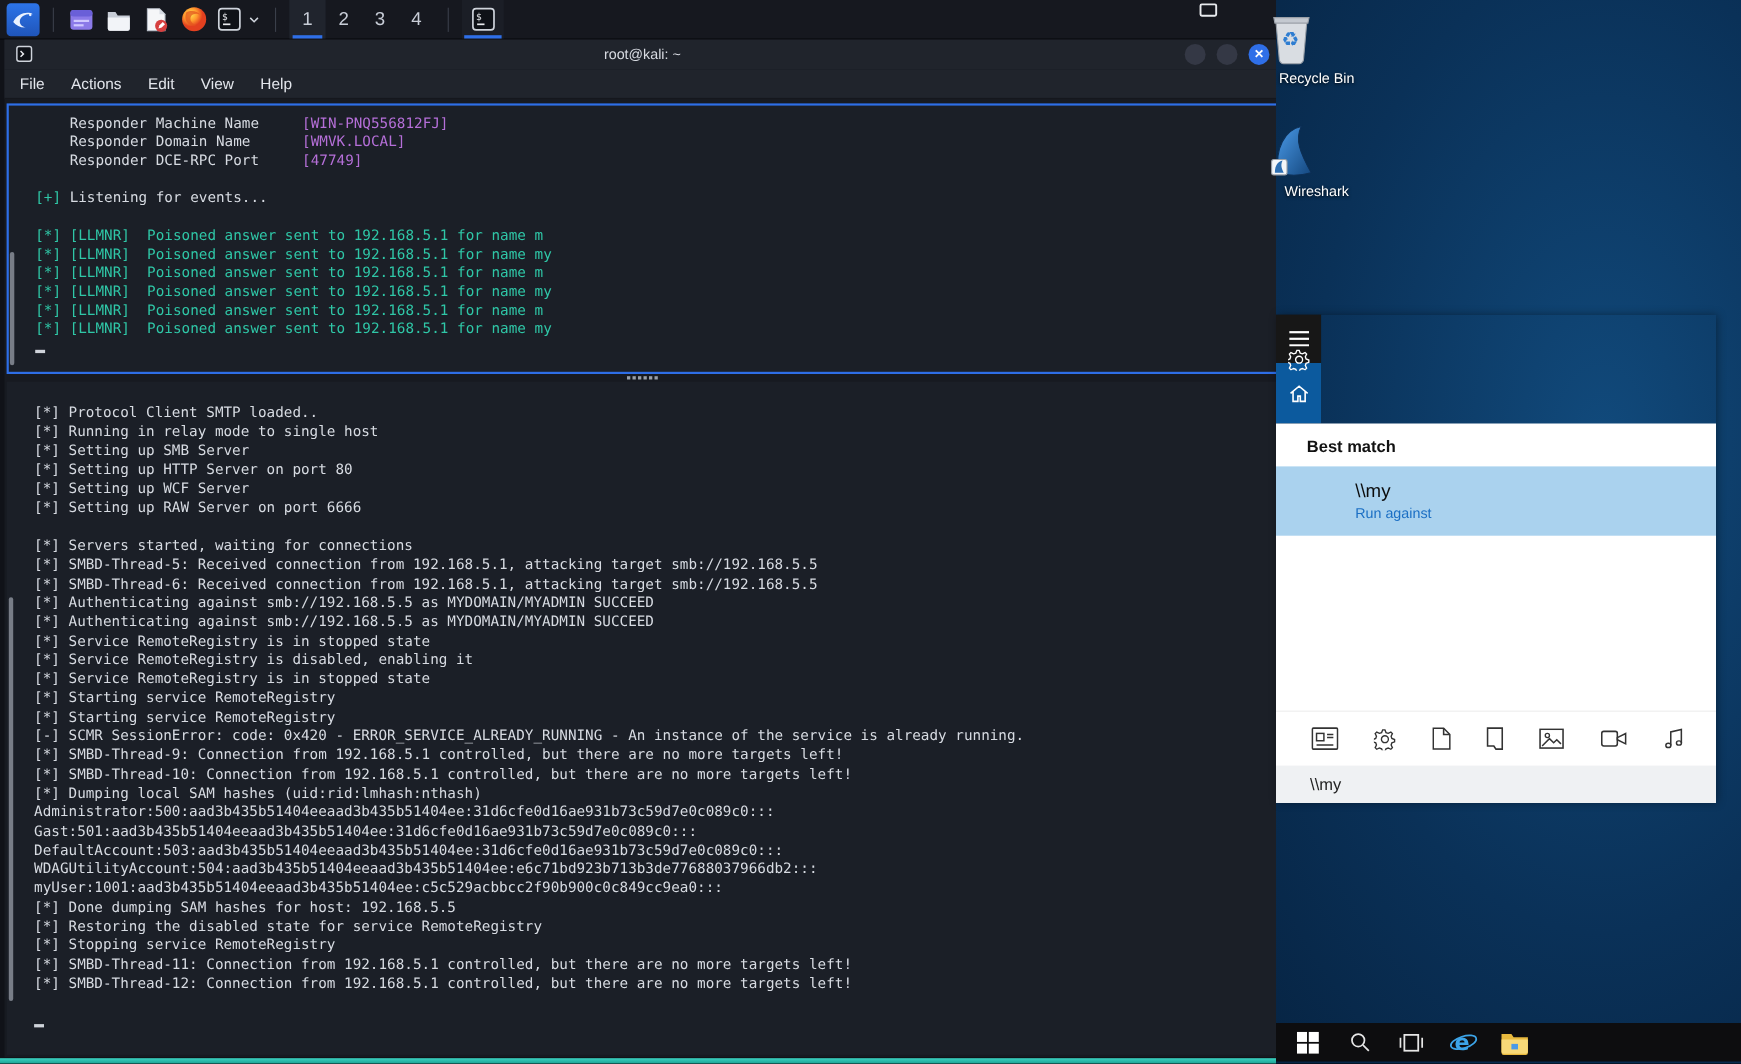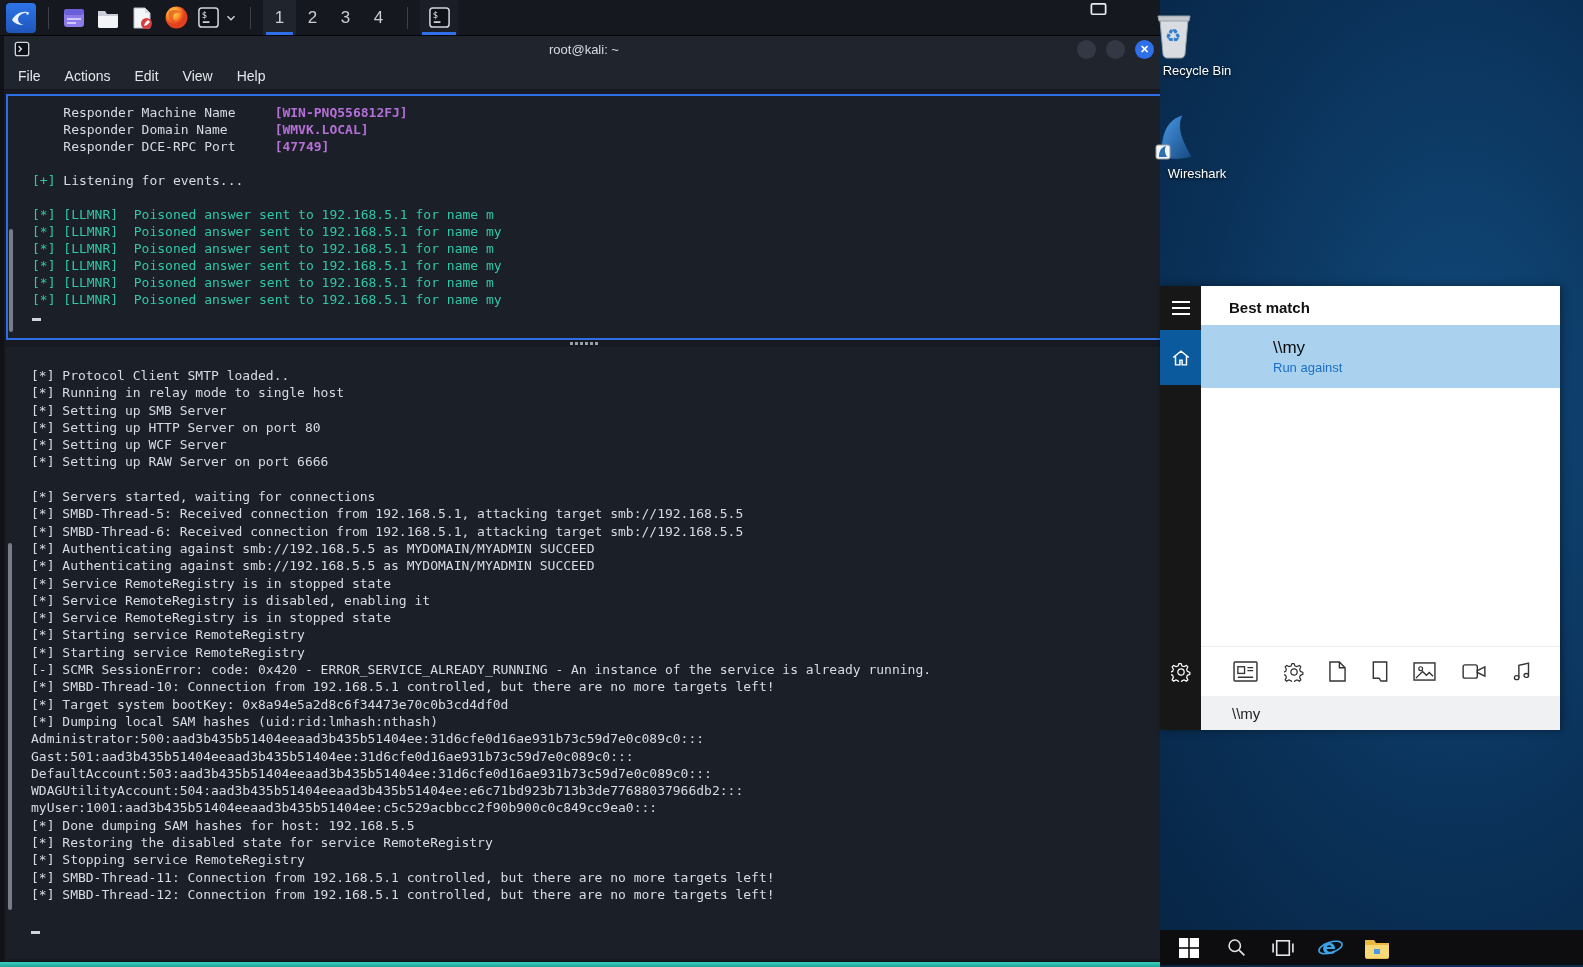--- a/index.html
+++ b/index.html
@@ -44,39 +44,39 @@
   .tb.close { background:#2f6fe8; color:#fff; font-size:11px; display:flex; align-items:center; justify-content:center; font-weight:bold; }
   .menubar { height:27px; background:#20242c; display:flex; align-items:center; gap:0; padding-left:14px; border-bottom:1px solid #15171d; }
   .menu-item { color:#e3e6ec; font-size:14px; padding:0 12px; }
   .menu-item:first-child { padding-left:0; }
 
   .pane { position:absolute; left:2px; right:2px; background:#1b1f27; font-family:"DejaVu Sans Mono", monospace;
           font-size:13px; color:#d7dbe2; }
   .pane-top { top:58px; height:246px; border:2px solid #2e6ee7; padding:8px 0 0 24px; line-height:17px; }
   .pane-bottom { top:311px; height:612px; padding:20px 0 0 25px; line-height:17.3px; }
   .tline { white-space:pre; }
-  .c-w { color:#d7dbe2; } .c-t { color:#2fc7a7; } .c-p { color:#b56fd8;font-weight:bold; }
+  .c-w { color:#d7dbe2; } .c-t { color:#2fc7a7; } .c-p { color:#b56fd8; }
   .cursor { display:inline-block; width:9px; height:3px; background:#cfd3da; margin-top:10px; }
   .splitter { position:absolute; top:304px; left:2px; right:2px; height:7px; display:flex; align-items:center; justify-content:center; gap:2px; }
   .splitter i { width:3px; height:3px; background:#9aa0aa; display:block; }
   .sbar { position:absolute; width:4px; background:#787d87; border-radius:2px; }
   .sbar-top { left:1px; top:55%; bottom:6px; }
   .sbar-bottom { left:2px; top:32%; height:60%; }
 
   
   .windows { position:absolute; left:1160px; top:0; width:423px; height:967px;
              background:radial-gradient(ellipse 130% 95% at 70% 42%, #114a7c 0%, #0a3158 48%, #051d38 100%); }
   .dicon { position:absolute; width:90px; text-align:center; }
   .dicon .dlab { color:#fff; font-size:13px; margin-top:3px; text-shadow:0 1px 3px rgba(0,0,0,.9); }
   .dicon-recycle { left:-8px; top:8px; }
   .dicon-wireshark { left:-8px; top:113px; }
 
   
   .search-panel { position:absolute; left:0; top:286px; width:400px; height:444px; display:flex;
-                  box-shadow:2px 0 8px rgba(0,0,0,.4); }
+                  box-shadow:2px 0 8px rgba(0,0,0,.4);flex-direction:column; }
   .rail { width:41px; background:#171717; display:flex; flex-direction:column; align-items:center; position:relative; }
   .rail-btn { width:41px; height:44px; display:flex; align-items:center; justify-content:center; }
   .rail-home { height:55px; background:#0c5a9e; }
   .rail-gear { position:absolute; bottom:48px; color:#fff; font-size:20px; }
   .search-main { flex:1; background:#fff; display:flex; flex-direction:column; position:relative; }
   .best-match { color:#111; font-size:15px; font-weight:bold; padding:13px 0 9px 28px; }
   .result-row { background:#aad2ee; height:63px; padding-left:72px; display:flex; flex-direction:column; justify-content:center; }
   .result-title { color:#0b0b0b; font-size:17px; }
   .result-sub { color:#1b6fc4; font-size:13px; margin-top:2px; }
   .filters { position:absolute; left:0; right:0; bottom:34px; height:50px; background:#fff; border-top:1px solid #ededed;
@@ -288,22 +288,22 @@
           <div class="tline"><span class="c-w">[*] SMBD-Thread-5: Received connection from 192.168.5.1, attacking target smb://192.168.5.5</span></div>
           <div class="tline"><span class="c-w">[*] SMBD-Thread-6: Received connection from 192.168.5.1, attacking target smb://192.168.5.5</span></div>
           <div class="tline"><span class="c-w">[*] Authenticating against smb://192.168.5.5 as MYDOMAIN/MYADMIN SUCCEED</span></div>
           <div class="tline"><span class="c-w">[*] Authenticating against smb://192.168.5.5 as MYDOMAIN/MYADMIN SUCCEED</span></div>
           <div class="tline"><span class="c-w">[*] Service RemoteRegistry is in stopped state</span></div>
           <div class="tline"><span class="c-w">[*] Service RemoteRegistry is disabled, enabling it</span></div>
           <div class="tline"><span class="c-w">[*] Service RemoteRegistry is in stopped state</span></div>
           <div class="tline"><span class="c-w">[*] Starting service RemoteRegistry</span></div>
           <div class="tline"><span class="c-w">[*] Starting service RemoteRegistry</span></div>
           <div class="tline"><span class="c-w">[-] SCMR SessionError: code: 0x420 - ERROR_SERVICE_ALREADY_RUNNING - An instance of the service is already running.</span></div>
+          <div class="tline"><span class="c-w">[*] SMBD-Thread-9: Connection from 192.168.5.1 controlled, but there are no more targets left!</span></div>
           <div class="tline"><span class="c-w">[*] SMBD-Thread-10: Connection from 192.168.5.1 controlled, but there are no more targets left!</span></div>
-          <div class="tline"><span class="c-w">[*] Target system bootKey: 0x8a94e5a2d8c6f34473e70c0b3cd4df0d</span></div>
           <div class="tline"><span class="c-w">[*] Dumping local SAM hashes (uid:rid:lmhash:nthash)</span></div>
           <div class="tline"><span class="c-w">Administrator:500:aad3b435b51404eeaad3b435b51404ee:31d6cfe0d16ae931b73c59d7e0c089c0:::</span></div>
           <div class="tline"><span class="c-w">Gast:501:aad3b435b51404eeaad3b435b51404ee:31d6cfe0d16ae931b73c59d7e0c089c0:::</span></div>
           <div class="tline"><span class="c-w">DefaultAccount:503:aad3b435b51404eeaad3b435b51404ee:31d6cfe0d16ae931b73c59d7e0c089c0:::</span></div>
           <div class="tline"><span class="c-w">WDAGUtilityAccount:504:aad3b435b51404eeaad3b435b51404ee:e6c71bd923b713b3de77688037966db2:::</span></div>
           <div class="tline"><span class="c-w">myUser:1001:aad3b435b51404eeaad3b435b51404ee:c5c529acbbcc2f90b900c0c849cc9ea0:::</span></div>
           <div class="tline"><span class="c-w">[*] Done dumping SAM hashes for host: 192.168.5.5</span></div>
           <div class="tline"><span class="c-w">[*] Restoring the disabled state for service RemoteRegistry</span></div>
           <div class="tline"><span class="c-w">[*] Stopping service RemoteRegistry</span></div>
           <div class="tline"><span class="c-w">[*] SMBD-Thread-11: Connection from 192.168.5.1 controlled, but there are no more targets left!</span></div>

